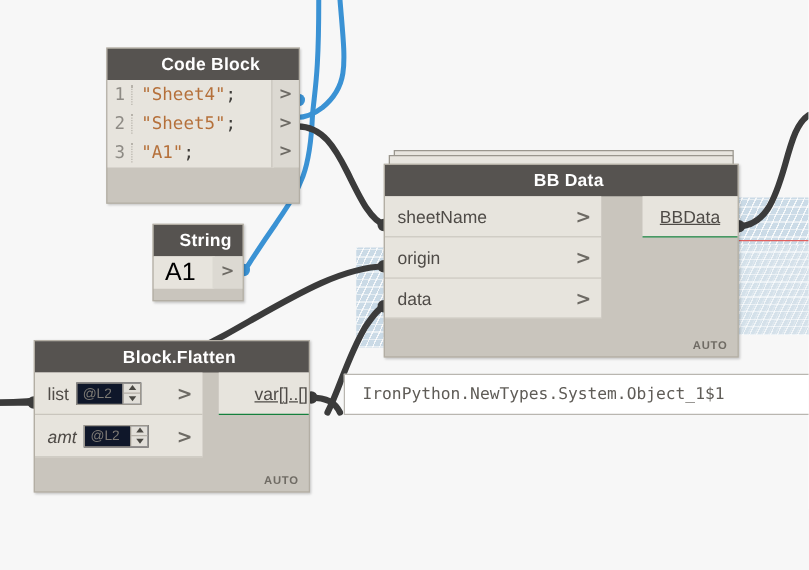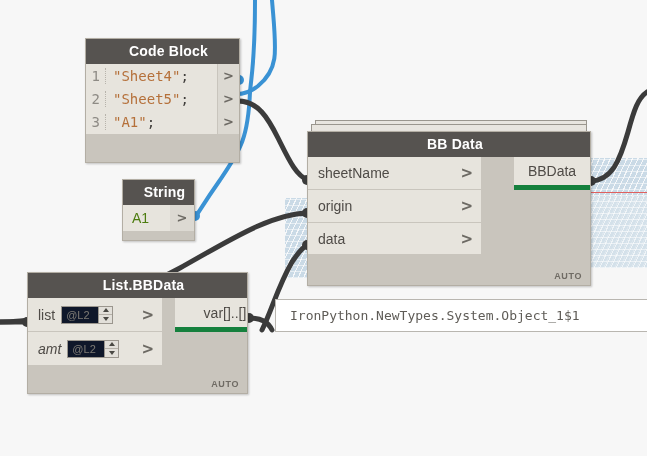--- a/index.html
+++ b/index.html
@@ -104,21 +104,22 @@
   
   .port-out {
     position: absolute;
     box-sizing: border-box;
     background: #e7e4dd;
     color: #4f4b47;
     font-size: 14px;
     display: flex;
     align-items: center;
     justify-content: center;
-    border-bottom: 5px solid #15803d;
+    border-bottom: 1px solid #15803d;
+    text-decoration: underline;
   }
 
   .auto-label {
     position: absolute;
     right: 8px;
     bottom: 4px;
     font-size: 9px;
     font-weight: bold;
     color: #6f6b64;
     letter-spacing: 0.6px;
@@ -219,22 +220,22 @@
   
   .str-field {
     position: absolute;
     left: 0;
     top: 25px;
     background: #e7e4dd;
     box-sizing: border-box;
     display: flex;
     align-items: center;
     padding-left: 9px;
-    font-size: 14px;
-    color: #4d7c0f;
+    font-size: 20px;
+    color: #000000;
     border-right: 1px solid #c9c5bd;
   }
   .str-out {
     position: absolute;
     top: 25px;
     right: 0;
     background: #dcd9d2;
     box-sizing: border-box;
     text-align: center;
     color: #6d6a64;
@@ -347,21 +348,21 @@
         <span class="chev">&gt;</span>
       </div>
     </div>
 
     <div class="port-out" style="right:0; top:25px; width:76px; height:33px;">BBData</div>
 
     <div class="auto-label">AUTO</div>
   </div>
 
   <div class="node" style="left:27px; top:272px; width:221px; height:122px;">
-    <div class="node-header">List.BBData</div>
+    <div class="node-header">Block.Flatten</div>
 
     <div class="ports-in" style="width:134px;">
       <div class="port-row" style="width:134px; height:34px;">
         <span class="pname">list</span>
         <span class="stepper">
           <span class="sval">@L2</span>
           <span class="sbtns">
               <i></i>
               <i></i>
             </span>

